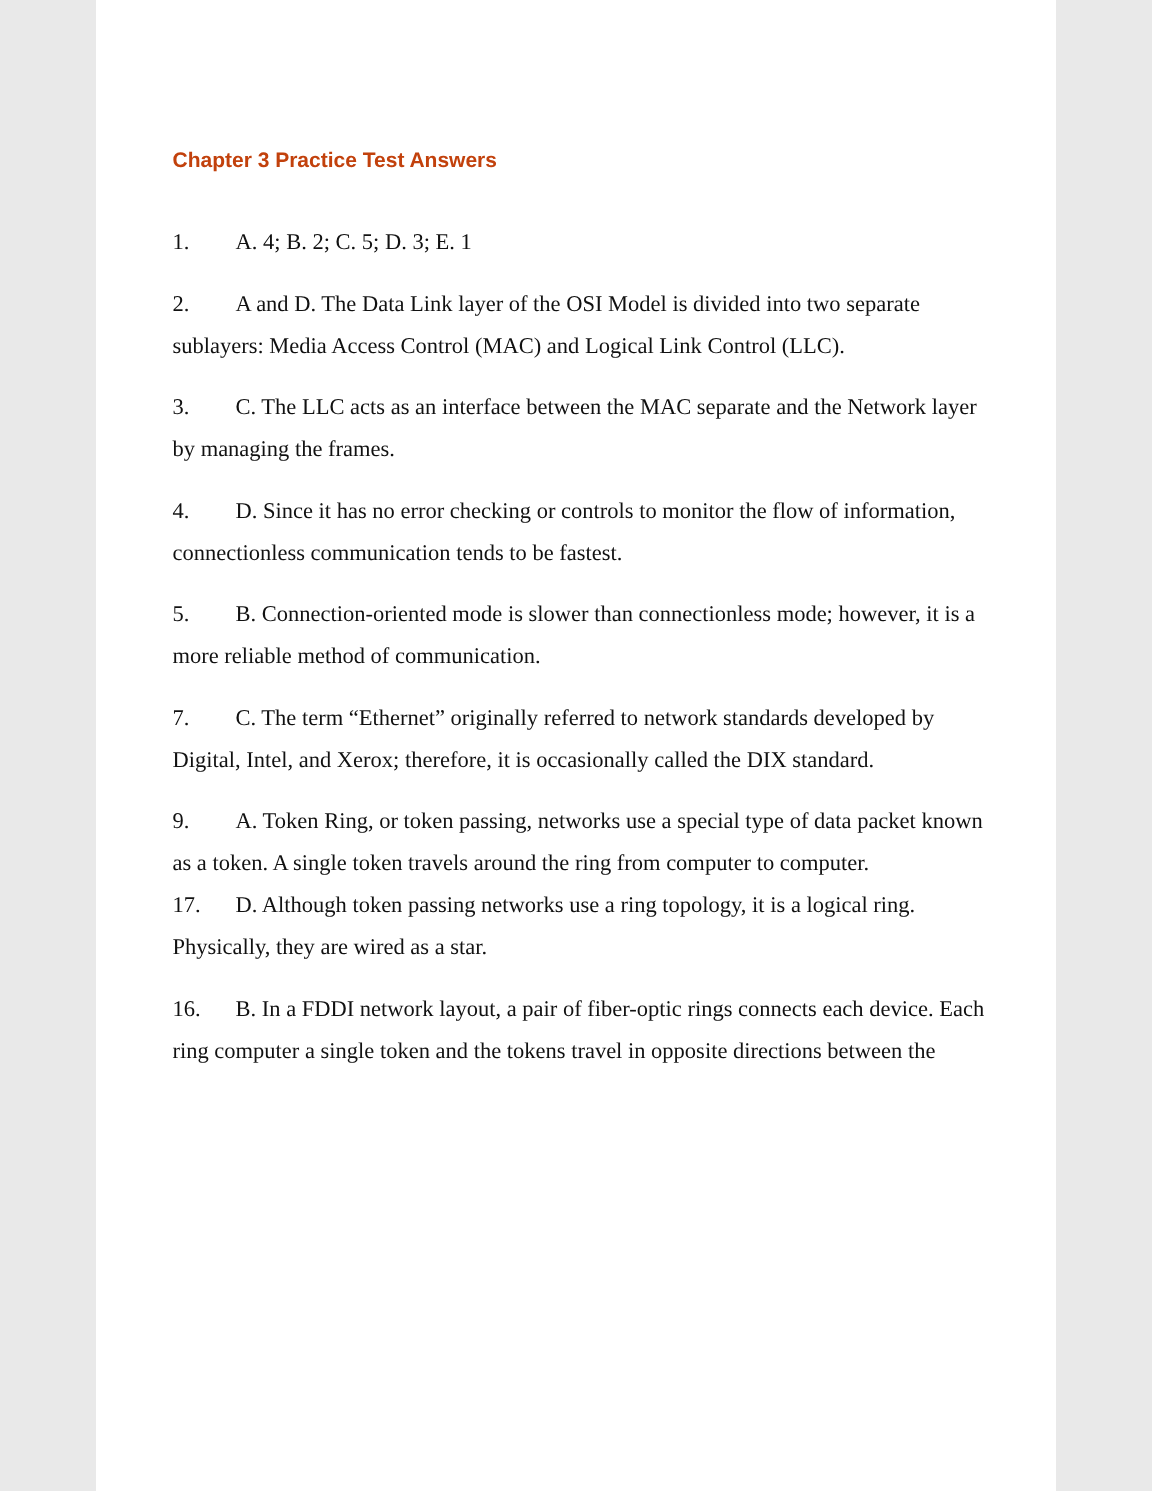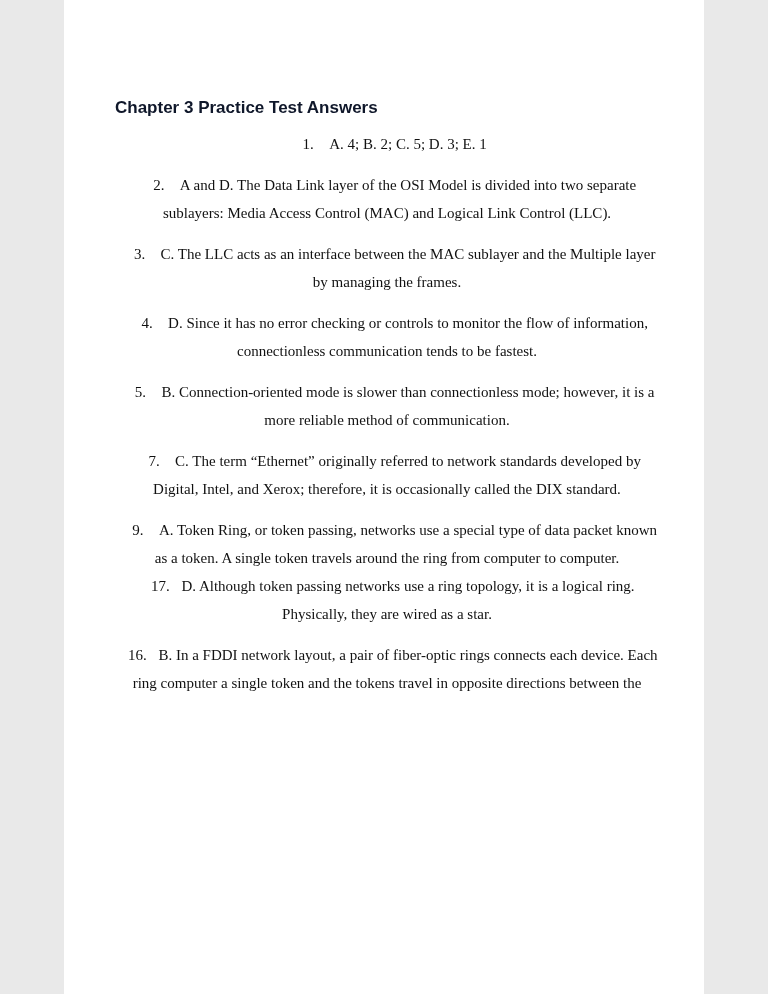--- a/index.html
+++ b/index.html
@@ -23,29 +23,29 @@
     width: 640px;
     height: 994px;
     background: #ffffff;
     box-sizing: border-box;
     padding: 98px 45px 30px 51px;
     color: #111111;
   }
   .doc-title {
     font-family: "Liberation Sans", sans-serif;
     font-weight: bold;
-    font-size: 17px;
-    margin: 0 0 12px 0;
-    color: #0f172a;
+    font-size: 14px;
+    margin: 0 0 34px 0;
+    color: #c2410c;
   }
   .answer {
     font-size: 15px;
     line-height: 28px;
     margin: 0 0 13px 0;
-    text-align: center;
+    text-align: left;
   }
   .answer.tight {
     margin-top: -13px;
   }
   .answer .num {
     display: inline-block;
     width: 42px;
   }
 </style>
 </head>
@@ -58,21 +58,21 @@
 
     <p class="answer">
       <span class="num">1.</span><span>A. 4; B. 2; C. 5; D. 3; E. 1</span>
     </p>
 
     <p class="answer">
       <span class="num">2.</span><span>A and D. The Data Link layer of the OSI Model is divided into two separate sublayers: Media Access Control (MAC) and Logical Link Control (LLC).</span>
     </p>
 
     <p class="answer">
-      <span class="num">3.</span><span>C. The LLC acts as an interface between the MAC sublayer and the Multiple layer by managing the frames.</span>
+      <span class="num">3.</span><span>C. The LLC acts as an interface between the MAC separate and the Network layer by managing the frames.</span>
     </p>
 
     <p class="answer">
       <span class="num">4.</span><span>D. Since it has no error checking or controls to monitor the flow of information, connectionless communication tends to be fastest.</span>
     </p>
 
     <p class="answer">
       <span class="num">5.</span><span>B. Connection-oriented mode is slower than connectionless mode; however, it is a more reliable method of communication.</span>
     </p>
 

